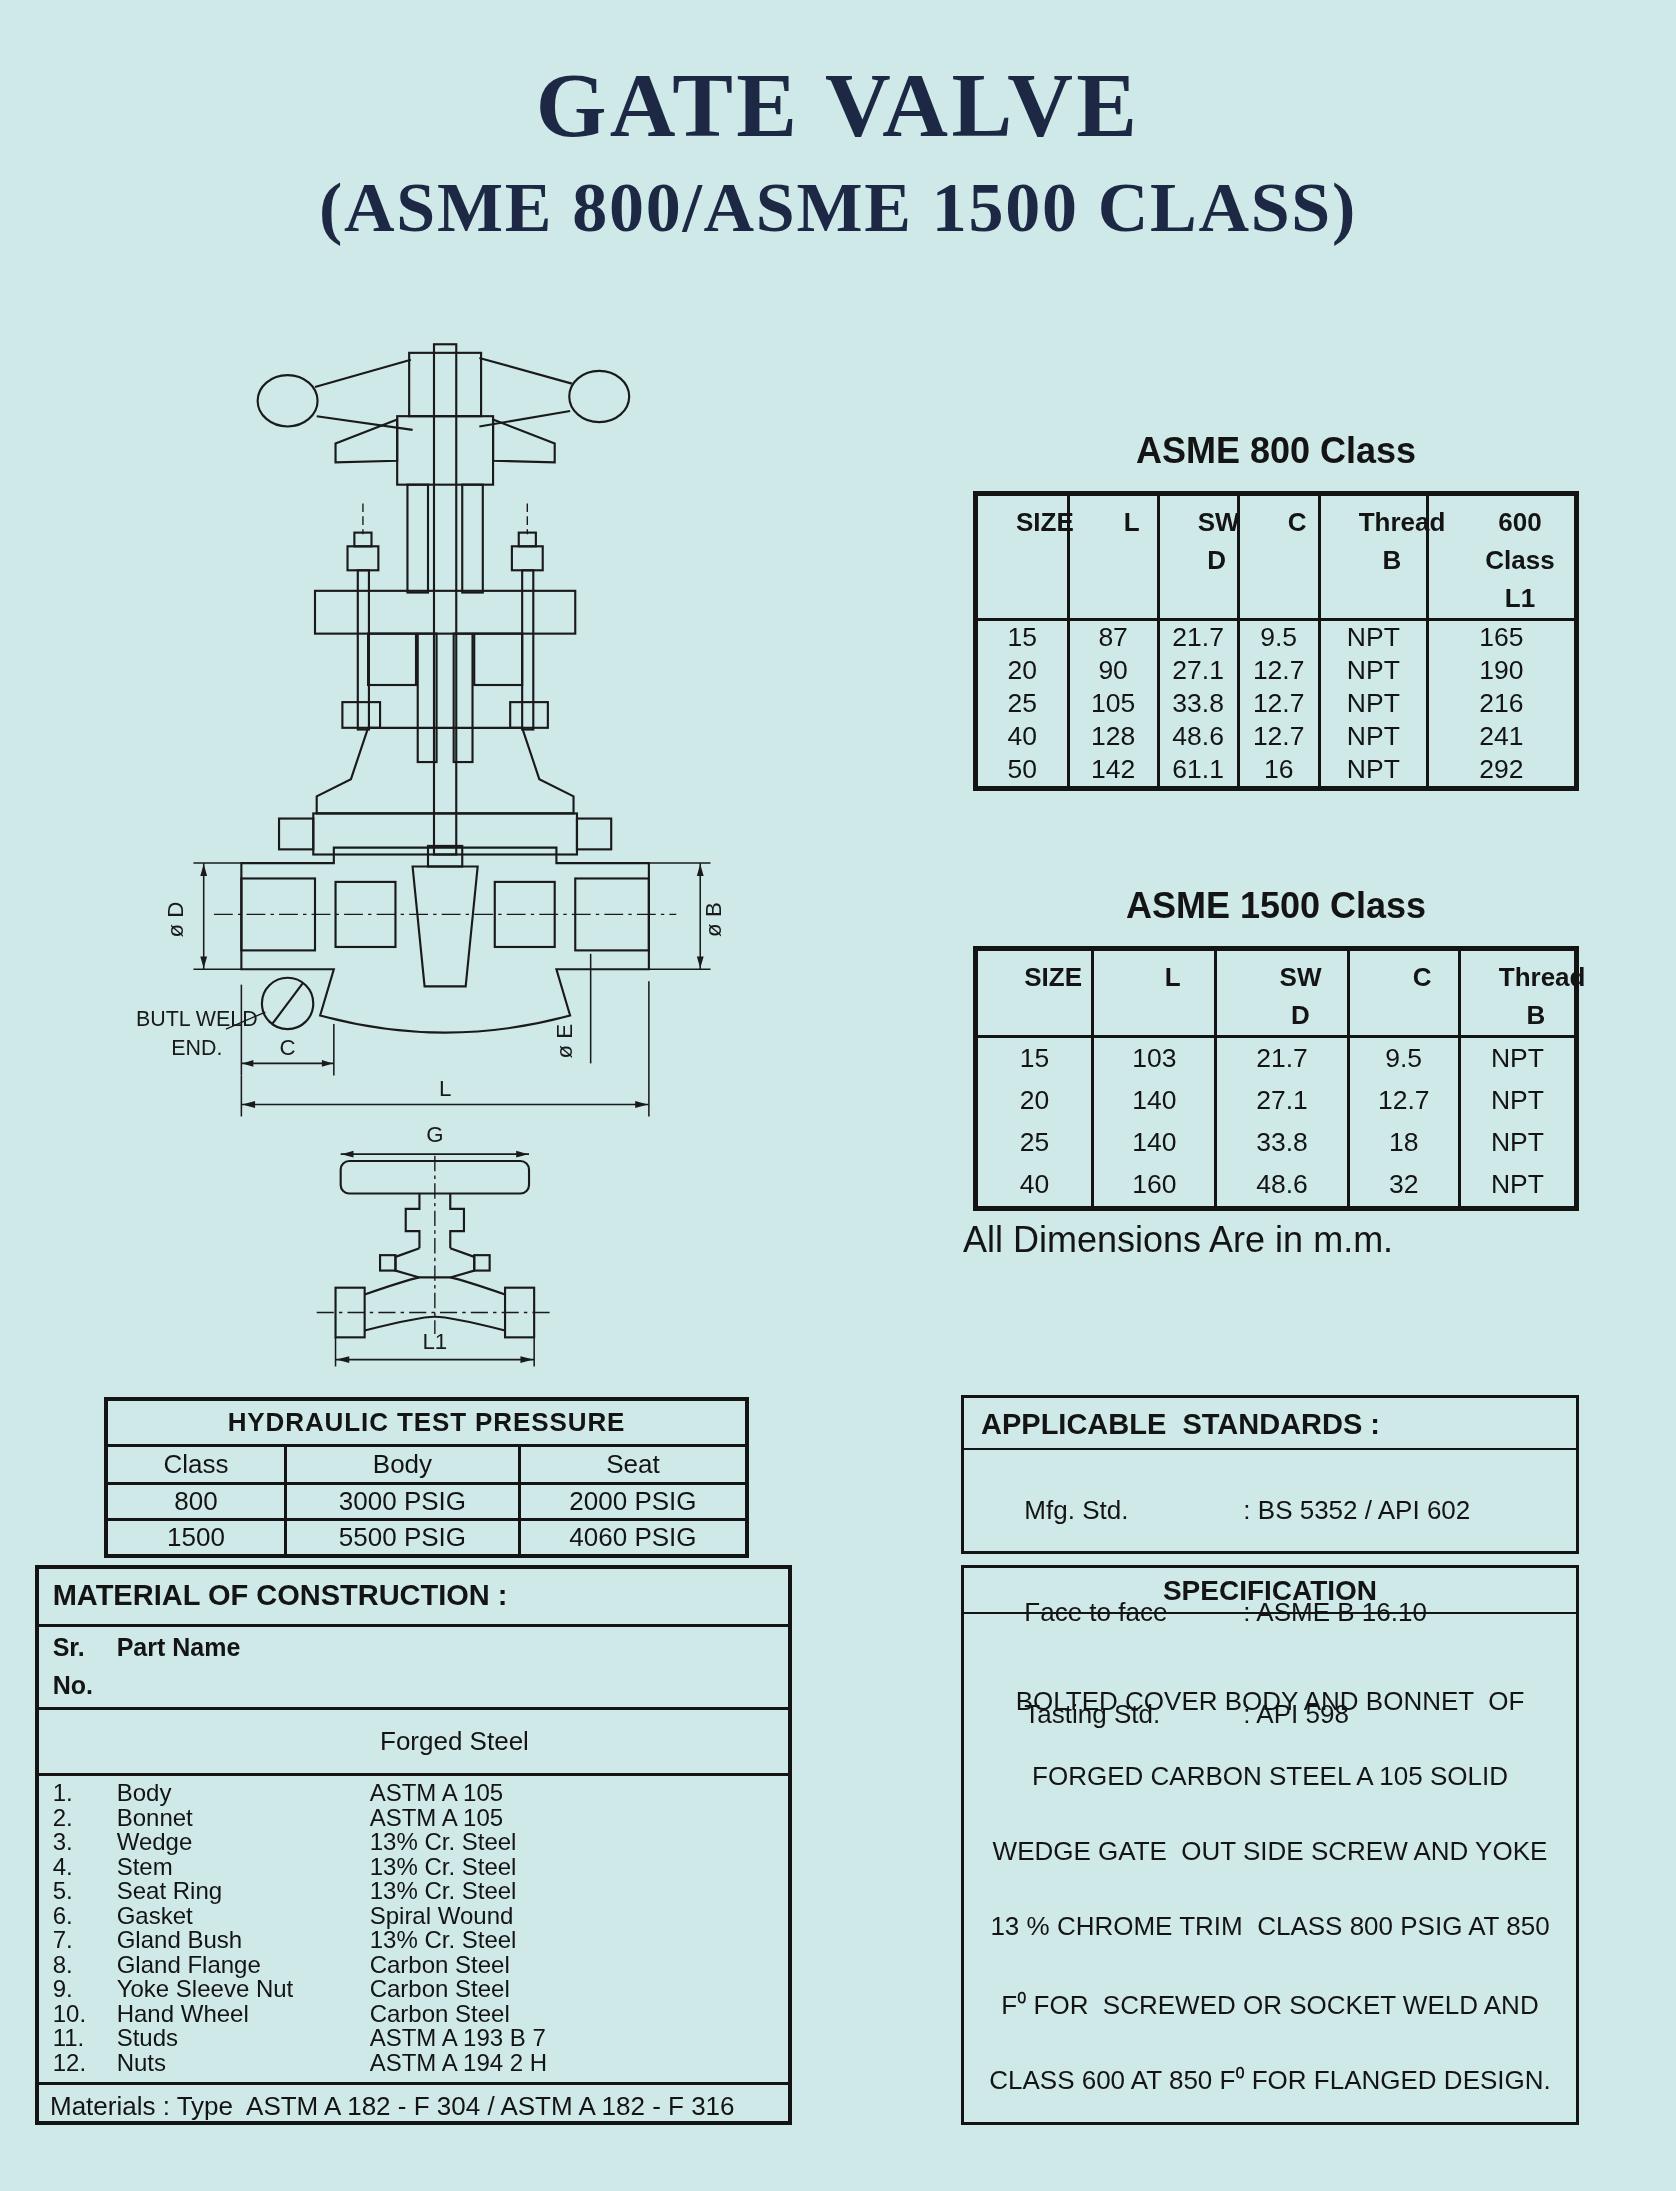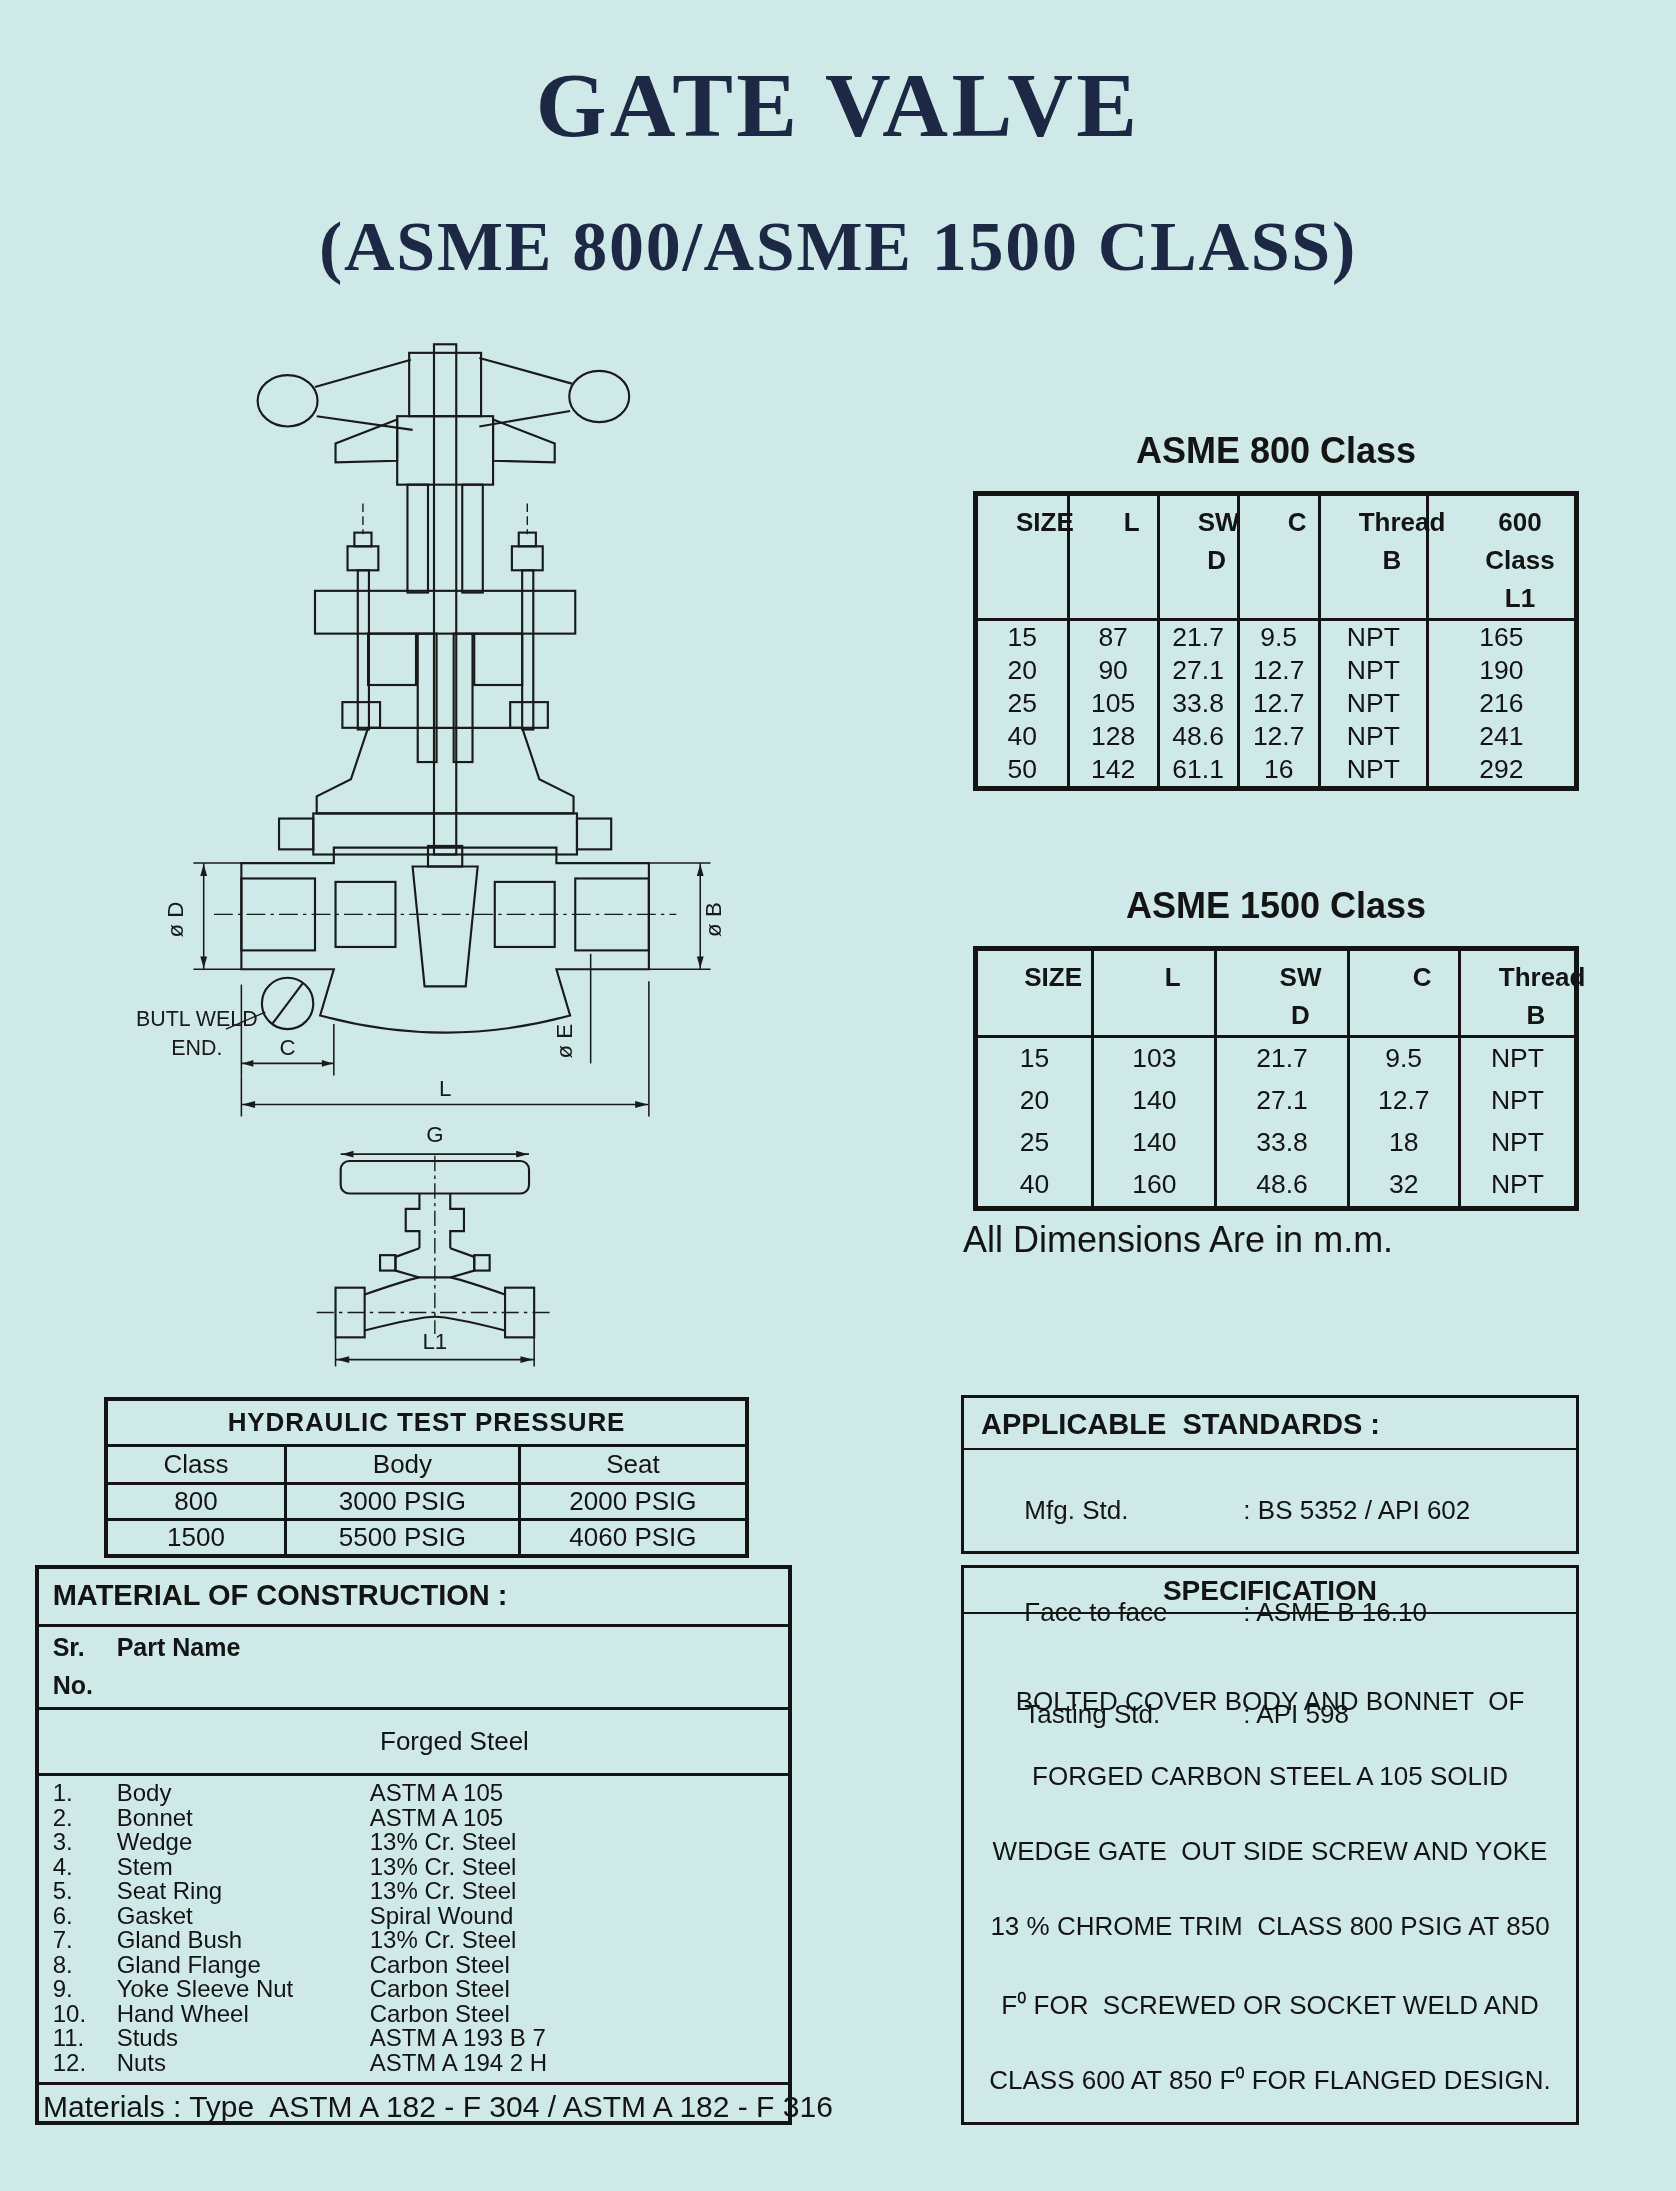--- a/index.html
+++ b/index.html
@@ -6,21 +6,21 @@
   body { background:#cfe9e9; font-family:"Liberation Sans", sans-serif; color:#141414;
          position:relative; -webkit-font-smoothing:antialiased; }
   .abs { position:absolute; }
 
   
   .page-title { left:0; top:53px; width:100%; text-align:center;
     font-family:"Liberation Serif", serif; font-weight:bold; font-size:91px;
     letter-spacing:3.4px; color:#1d2845; }
   .page-subtitle { left:0; top:168px; width:100%; text-align:center;
     font-family:"Liberation Serif", serif; font-weight:bold; font-size:70px;
-    letter-spacing:1.7px; color:#1d2845; white-space:pre;margin-top:39px; }
+    letter-spacing:1.7px; color:#1d2845; white-space:pre; }
 
   
   svg { display:block; }
   svg text { font-family:"Liberation Sans", sans-serif; fill:#1a1a1a; }
   .dwg-line { stroke:#1a1a1a; stroke-width:2.5; fill:none; }
   .dwg-thin { stroke:#1a1a1a; stroke-width:1.6; fill:none; }
   .dwg-dim  { stroke:#1a1a1a; stroke-width:1.8; fill:none; }
 
   
   .tbl-title { width:606px; text-align:center; font-weight:bold; font-size:36px; }
@@ -56,21 +56,21 @@
   .moc-head { height:80px; border-bottom:3.4px solid #141414; padding-left:13.7px;
     font-weight:bold; font-size:25px; }
   .moc-head .l1 { line-height:41px; } .moc-head .l2 { line-height:34px; }
   .moc-head .srcol { display:inline-block; width:64px; }
   .moc-fsteel { height:63px; line-height:62px; border-bottom:3.4px solid #141414;
     padding-left:341px; font-size:26px; }
   .moc-rows { height:301px; padding:5.1px 0 0 13.7px; }
   .moc-row { display:flex; font-size:24px; line-height:24.5px; }
   .moc-row .no { width:64px; } .moc-row .part { width:253px; } .moc-row .mat { flex:1; }
   .moc-footer { border-top:3.4px solid #141414; height:45px; line-height:43px;
-    padding-left:4px; font-size:30px; white-space:pre; }
+    padding-left:11px; font-size:26px; white-space:pre; }
 
   
   .spec-box { width:618px; height:560px; border:3.4px solid #141414; box-sizing:border-box; }
   .spec-title { font-weight:bold; font-size:28px; text-align:center; padding:6.8px 0 5.1px 0;
     border-bottom:2.6px solid #141414; }
   .spec-lines { padding-top:72px; }
   .spec-line { height:75px; text-align:center; font-size:26px; white-space:pre; }
 </style>
 </head>
 <body>

